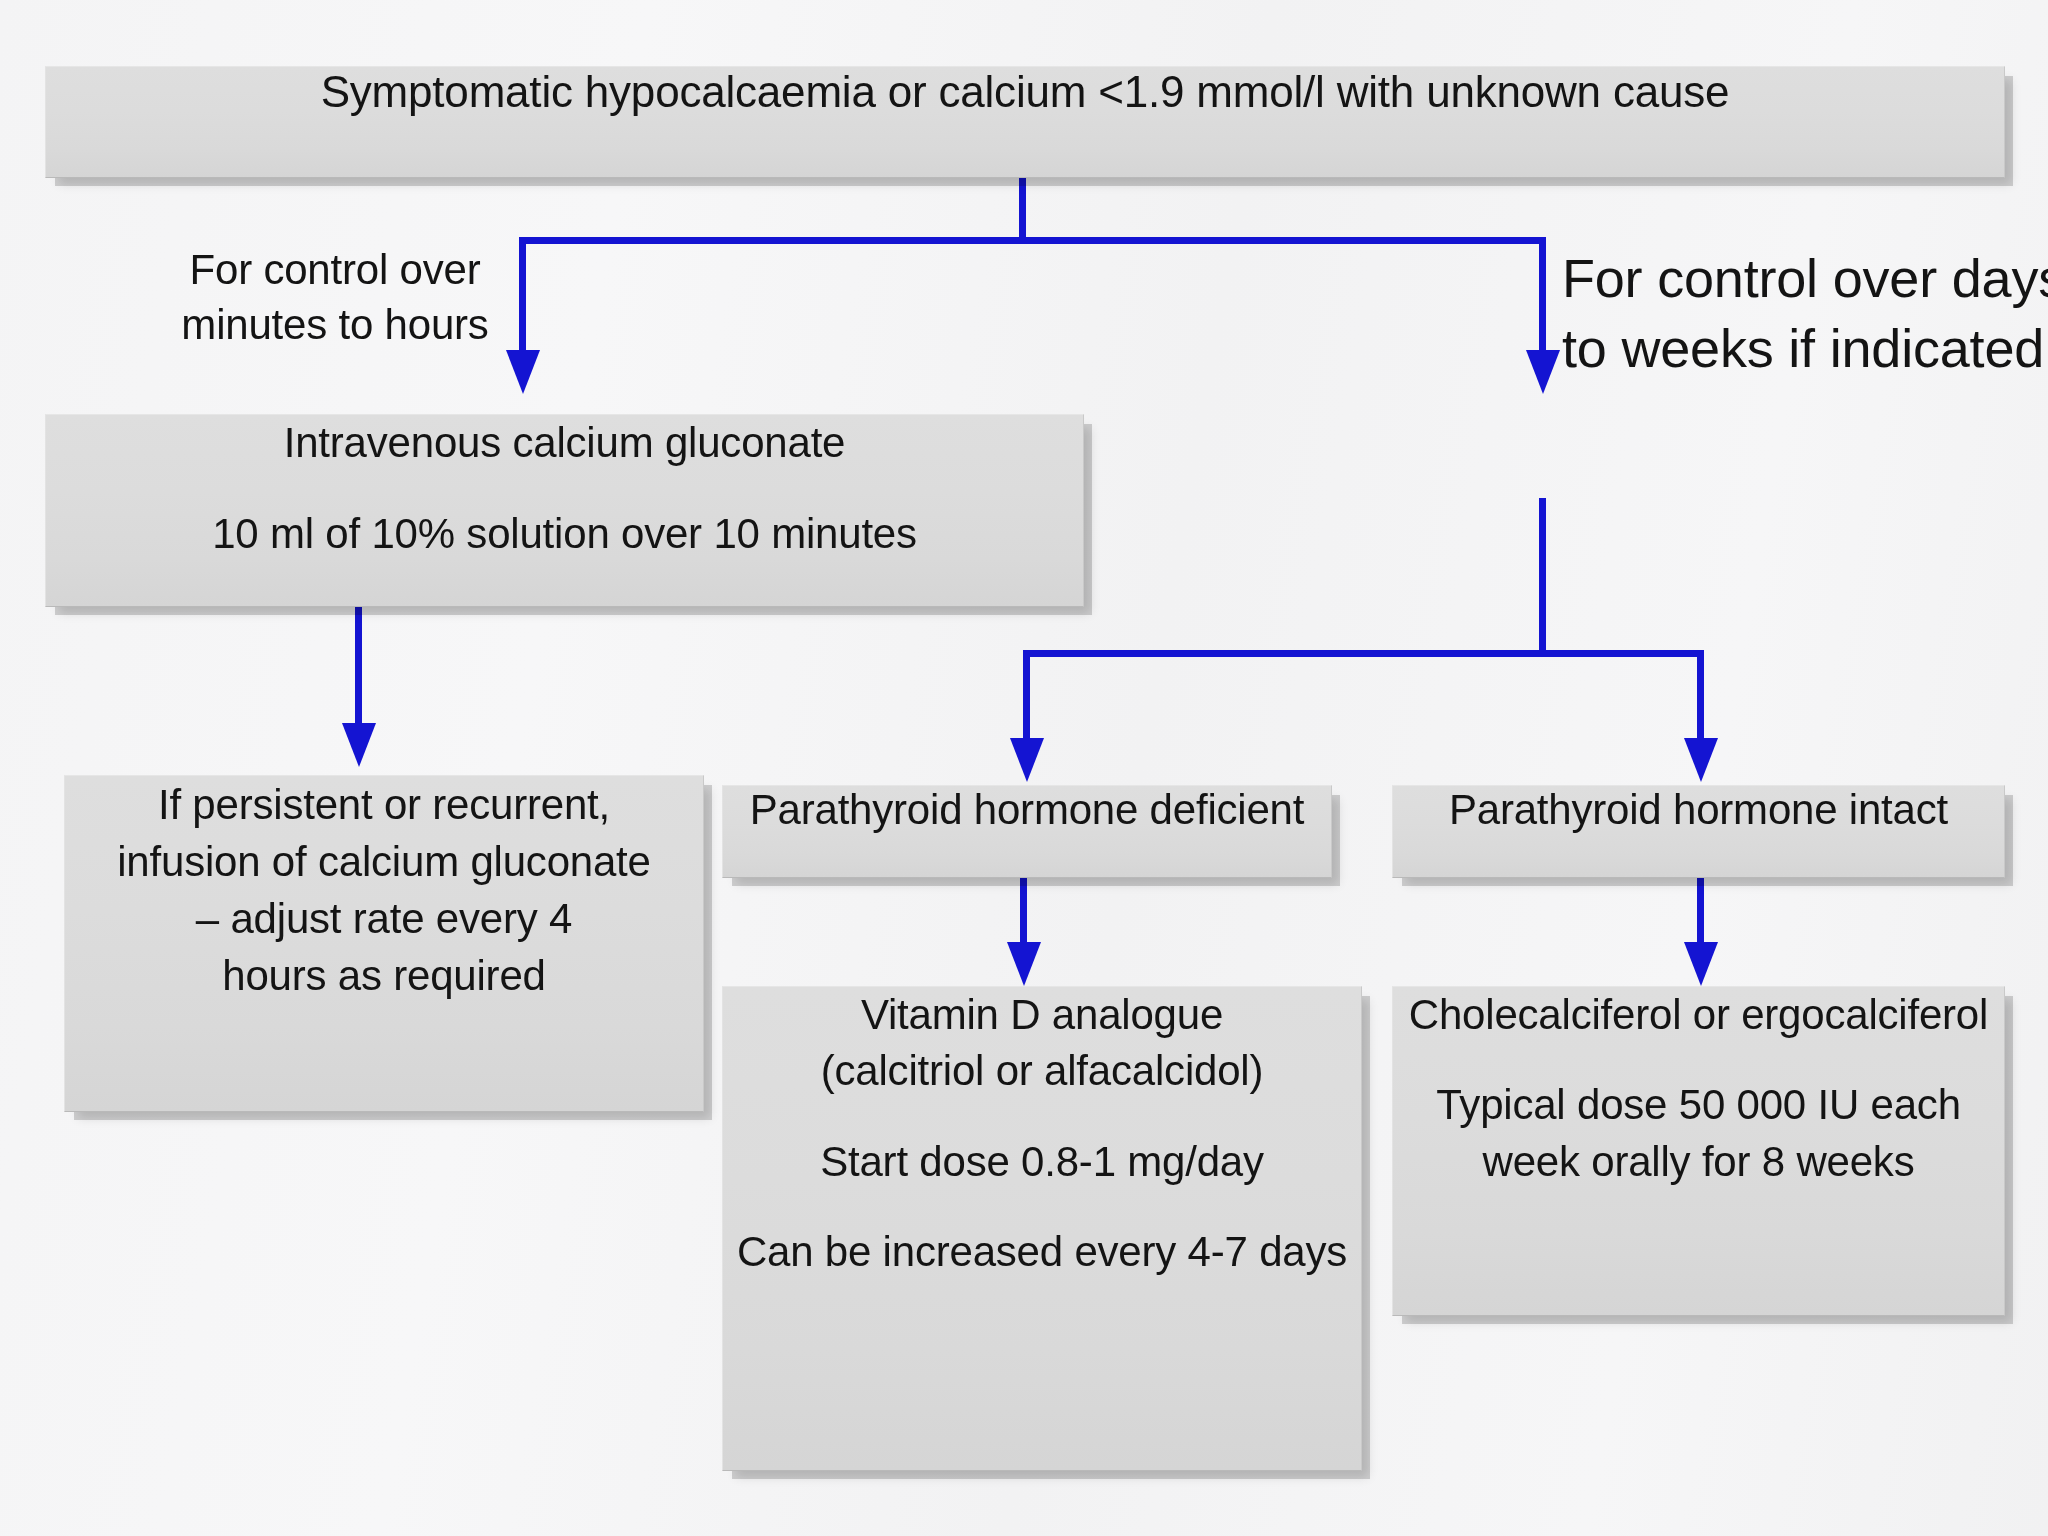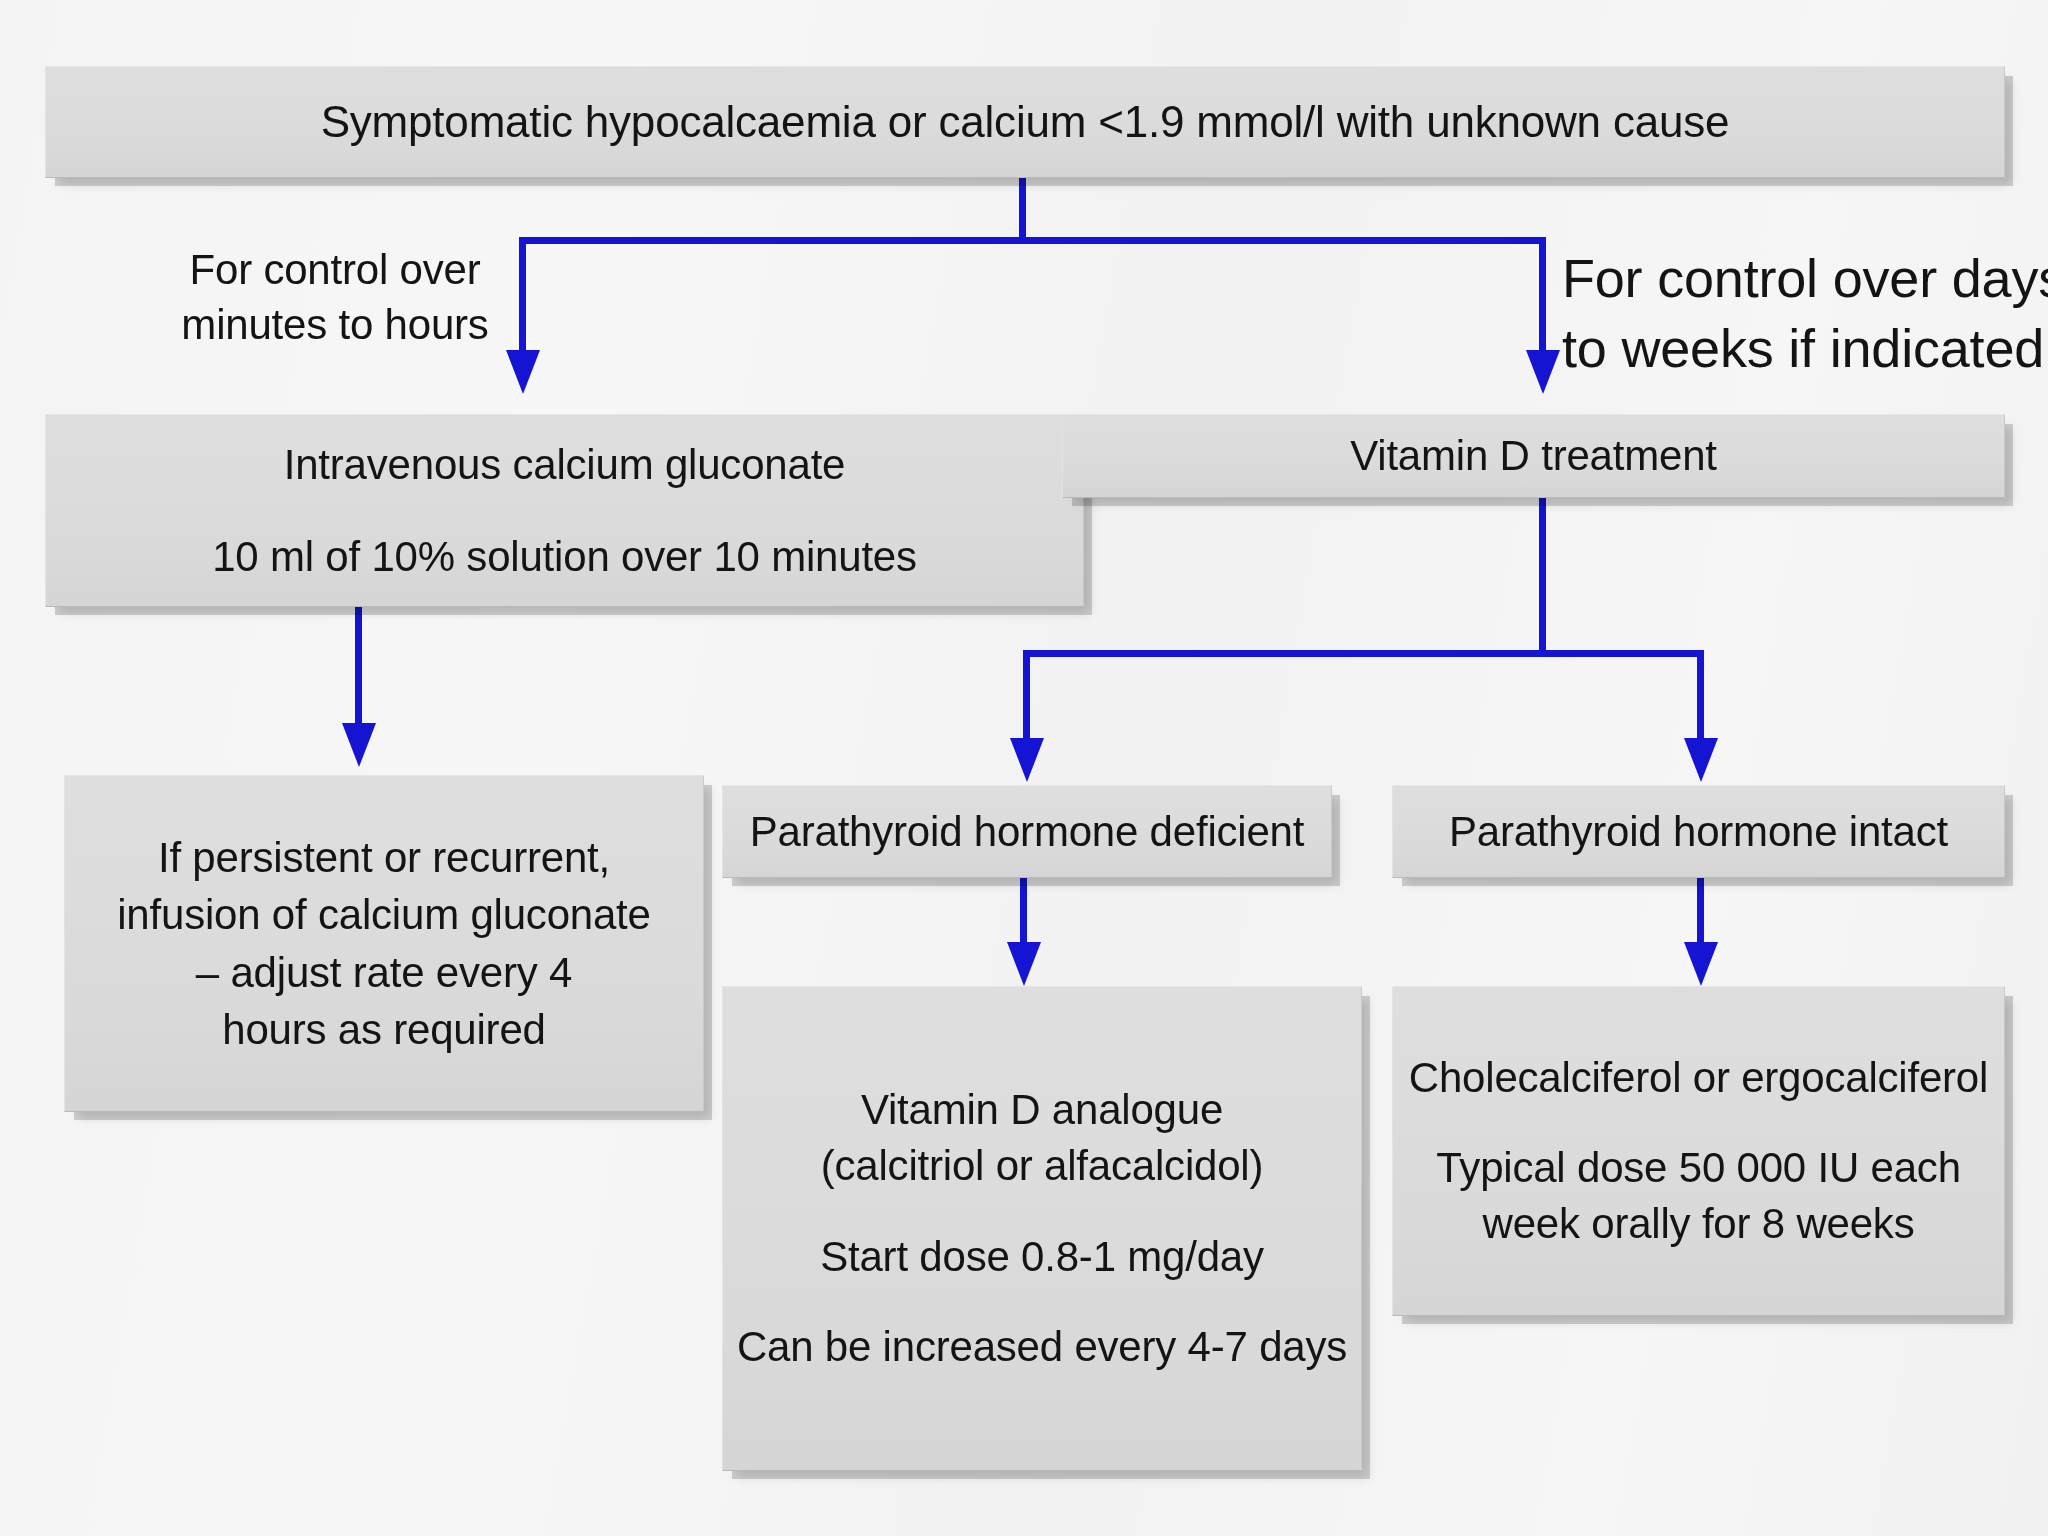--- a/index.html
+++ b/index.html
@@ -24,21 +24,21 @@
     background: linear-gradient(180deg, #dedede 0%, #dcdcdc 40%, #d9d9d9 75%, #d5d5d5 100%);
     border-top: 1px solid #e6e6e6;
     border-left: 1px solid #e3e3e3;
     border-right: 1px solid #c9c9c9;
     border-bottom: 1px solid #b9b9b9;
     box-shadow: 9px 9px 0 -1px rgba(0,0,0,0.16),
                 10px 10px 10px -4px rgba(0,0,0,0.13);
     display: flex;
     flex-direction: column;
     align-items: center;
-    justify-content: center;
+    justify-content: flex-start;
     text-align: center;
     color: #141414;
     z-index: 3;
   }
   .box .line {
     display: block;
     white-space: nowrap;
     letter-spacing: -0.2px;
   }
   .gap { display:block; height: 34px; }
@@ -116,23 +116,20 @@
   <div class="edge-label" style="left:1562px; top:243px; width:460px; font-size:54px;">
     <span>For control over days</span>
     <span>to weeks if indicated</span>
   </div>
 
   <div class="box" style="left:45px; top:414px; width:1039px; height:193px; font-size:42px; line-height:1.32;gap:36px;">
     <span class="line">Intravenous calcium gluconate</span>
     <span class="line">10 ml of 10% solution over 10 minutes</span>
   </div>
 
-  <div class="box" style="left:1062px; top:414px; width:943px; height:84px; font-size:42px;">
-    <span class="line">Vitamin D treatment</span>
-  </div>
 
   <div class="box" style="left:45px; top:775px; width:640px; height:337px; font-size:42px; line-height:1.36;margin-left:19px;">
     <span class="line">If persistent or recurrent,</span>
     <span class="line">infusion of calcium gluconate</span>
     <span class="line">– adjust rate every 4</span>
     <span class="line">hours as required</span>
   </div>
 
   <div class="box" style="left:722px; top:785px; width:610px; height:93px; font-size:42px;">
     <span class="line">Parathyroid hormone deficient</span>

